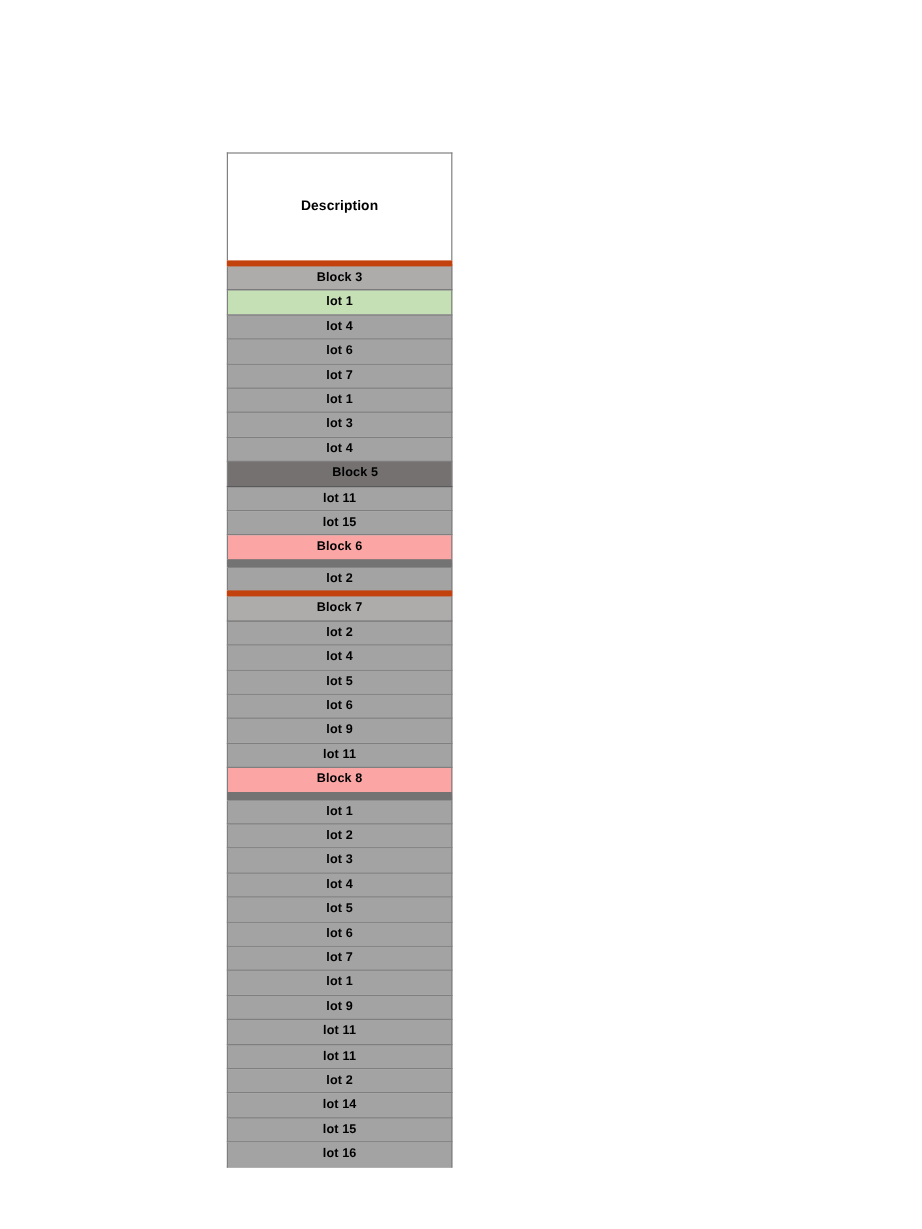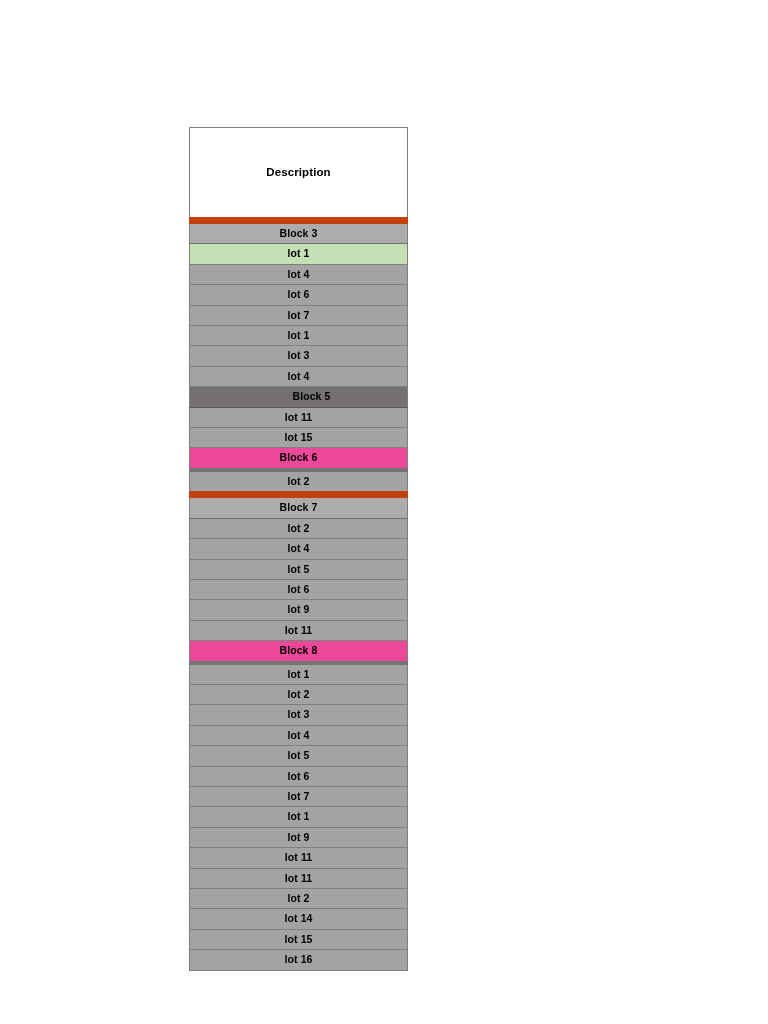--- a/index.html
+++ b/index.html
@@ -21,21 +21,21 @@
     top: 0;
     width: 768px;
     height: 1024px;
     background: #ffffff;
   }
 
   #desc-table {
     position: absolute;
     left: 189px;
     top: 127px;
-    width: 219px;
+    width: 188px;
     border-collapse: collapse;
     table-layout: fixed;
   }
 
   #desc-table td {
     border: 1px solid #7f7f7f;
     text-align: center;
     vertical-align: middle;
     font-size: 10.5px;
     font-weight: bold;
@@ -51,37 +51,37 @@
     height: 89px;
     line-height: 89px;
     background: #ffffff;
     font-size: 11.5px;
     border: 1px solid #808080;
   }
 
   
   #desc-table td.block-row {
     background: #aeabab;
-    border-top: 7px solid #c2410c;
+    border-top: 5px solid #c2410c;
     border-bottom: 1px solid #6f6f6f;
   }
 
   
   #desc-table td.block-row-dark {
     background: #757171;
     border-top: 1px solid #5a5a5a;
     border-bottom: 1px solid #5a5a5a;
     padding-left: 26px;
   }
 
   
   #desc-table td.block-row-mid {
-    background: #ec4899;
+    background: #fca5a5;
     border-top: 1px solid #6a6a6a;
-    border-bottom: 4px solid #737373;
+    border-bottom: 7px solid #737373;
   }
 
   
   #desc-table td.lot-row {
     background: #a3a3a3;
   }
 
   
   #desc-table td.lot-row-highlight {
     background: #c5e0b4;

